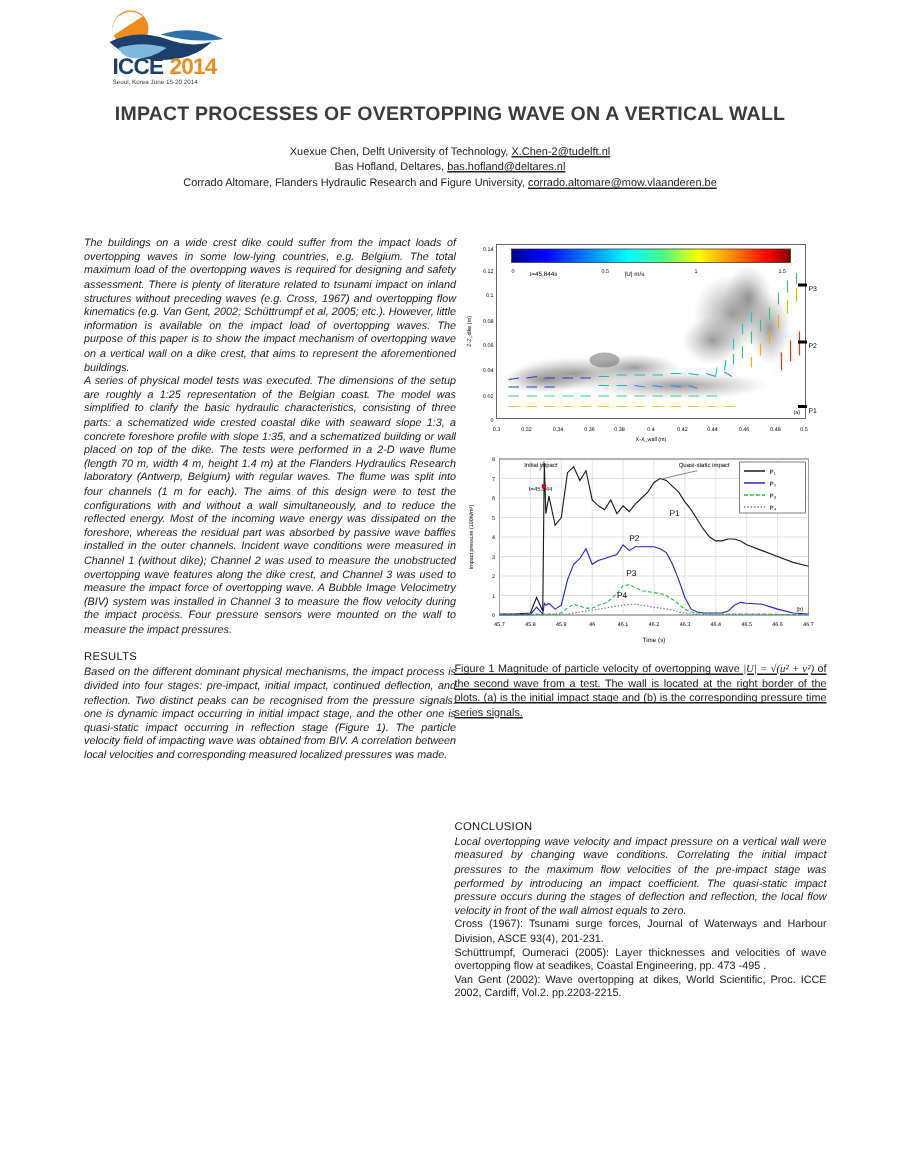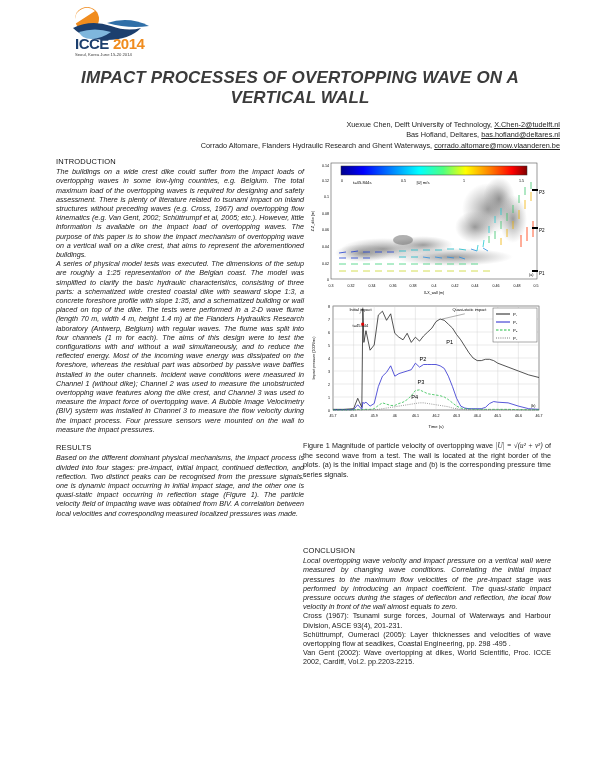--- a/index.html
+++ b/index.html
@@ -9,46 +9,45 @@
     color:#1a1a1a;overflow:hidden;position:relative;
   }
   .page{position:relative;width:600px;height:776px;padding:4px;box-sizing:border-box;}
 
   
   .logo-wrap{position:absolute;left:57px;top:6px;width:122px;height:52px;}
   .logo-svg{display:block;}
 
   .title{
     position:absolute;left:50px;top:68px;width:500px;
-    text-align:center;font-size:17px;font-weight:bold;letter-spacing:.15px;
+    text-align:center;font-size:13px;font-weight:bold;letter-spacing:.15px;
     color:#3b3b3b;
-    font-style:italic;
   }
   .authors{
-    position:absolute;left:40px;top:96px;width:520px;text-align:right;
-    font-size:7.3px;line-height:10.4px;color:#222;margin-top:24px;
+    position:absolute;left:40px;top:96px;width:520px;text-align:center;
+    font-size:7.3px;line-height:10.4px;color:#222;
   }
   .authors .ln{white-space:nowrap;}
   .mail{text-decoration:underline;color:#222;}
 
   
   .col{position:absolute;top:157px;width:248px;font-size:7.2px;line-height:9.2px;}
   .col-left{left:56px;}
   .col-right{left:303px;}
 
   .sec-h{font-size:7.5px;letter-spacing:.2px;margin:0 0 1px 0;color:#111;}
   .sec-h.sp{margin-top:9px;}
   .para{margin:0 0 0 0;text-align:justify;font-style:italic;}
   .ref{margin:0;text-align:justify;}
 
   
   .figure{position:absolute;left:303px;top:157px;width:248px;height:280px;}
   .fig-a{position:absolute;left:0;top:0;width:248px;height:140px;}
   .fig-b{position:absolute;left:0;top:143px;width:248px;height:132px;}
-  .fig-cap{position:absolute;left:303px;top:441px;width:248px;font-size:7.2px;line-height:9.2px;text-align:justify;}
+  .fig-cap{position:absolute;left:303px;top:441px;width:248px;font-size:7.2px;line-height:9.2px;text-align:justify;text-decoration:underline;}
   .fig-cap .fml{font-family:"Liberation Serif", serif;font-style:italic;}
   svg{display:block;}
   .tk{font-family:"Liberation Sans",sans-serif;font-size:3.6px;fill:#000;}
   .tk2{font-family:"Liberation Sans",sans-serif;font-size:4.2px;fill:#000;}
   .lbl{font-family:"Liberation Sans",sans-serif;font-size:4.6px;fill:#000;}
   .lblsm{font-family:"Liberation Sans",sans-serif;font-size:4px;fill:#000;}
   .plbl{font-family:"Liberation Sans",sans-serif;font-size:5.6px;fill:#000;}
 </style>
 </head>
 <body>
@@ -74,26 +73,25 @@
   <div class="title">IMPACT PROCESSES OF OVERTOPPING WAVE ON A VERTICAL WALL</div>
 
   <div class="authors">
     <div class="ln">
       <span>Xuexue Chen, Delft University of Technology, </span><a class="mail" href="#">X.Chen-2@tudelft.nl</a>
     </div>
     <div class="ln">
       <span>Bas Hofland, Deltares, </span><a class="mail" href="#">bas.hofland@deltares.nl</a>
     </div>
     <div class="ln">
-      <span>Corrado Altomare, Flanders Hydraulic Research and Ghent Waterways, </span><a class="mail" href="#">corrado.altomare@mow.vlaanderen.be</a>
+      <span>Corrado Altomare, Flanders Hydraulic Research and Figure University, </span><a class="mail" href="#">corrado.altomare@mow.vlaanderen.be</a>
     </div>
   </div>
 
   <div class="col col-left">
-    <div class="sec-h">INTRODUCTION</div>
     <p class="para">The buildings on a wide crest dike could suffer from the impact loads of overtopping waves in some low-lying countries, e.g. Belgium. The total maximum load of the overtopping waves is required for designing and safety assessment. There is plenty of literature related to tsunami impact on inland structures without preceding waves (e.g. Cross, 1967) and overtopping flow kinematics (e.g. Van Gent, 2002; Schüttrumpf et al, 2005; etc.). However, little information is available on the impact load of overtopping waves. The purpose of this paper is to show the impact mechanism of overtopping wave on a vertical wall on a dike crest, that aims to represent the aforementioned buildings.</p>
 
     <p class="para">A series of physical model tests was executed. The dimensions of the setup are roughly a 1:25 representation of the Belgian coast. The model was simplified to clarify the basic hydraulic characteristics, consisting of three parts: a schematized wide crested coastal dike with seaward slope 1:3, a concrete foreshore profile with slope 1:35, and a schematized building or wall placed on top of the dike. The tests were performed in a 2-D wave flume (length 70 m, width 4 m, height 1.4 m) at the Flanders Hydraulics Research laboratory (Antwerp, Belgium) with regular waves. The flume was split into four channels (1 m for each). The aims of this design were to test the configurations with and without a wall simultaneously, and to reduce the reflected energy. Most of the incoming wave energy was dissipated on the foreshore, whereas the residual part was absorbed by passive wave baffles installed in the outer channels. Incident wave conditions were measured in Channel 1 (without dike); Channel 2 was used to measure the unobstructed overtopping wave features along the dike crest, and Channel 3 was used to measure the impact force of overtopping wave. A Bubble Image Velocimetry (BIV) system was installed in Channel 3 to measure the flow velocity during the impact process. Four pressure sensors were mounted on the wall to measure the impact pressures.</p>
 
     <div class="sec-h sp">RESULTS</div>
     <p class="para">Based on the different dominant physical mechanisms, the impact process is divided into four stages: pre-impact, initial impact, continued deflection, and reflection. Two distinct peaks can be recognised from the pressure signals: one is dynamic impact occurring in initial impact stage, and the other one is quasi-static impact occurring in reflection stage (Figure 1). The particle velocity field of impacting wave was obtained from BIV. A correlation between local velocities and corresponding measured localized pressures was made.</p>
   </div>
 
   <div class="figure">
 
@@ -305,17 +303,17 @@
 
   <div class="fig-cap">
     <span>Figure 1 Magnitude of particle velocity of overtopping wave </span><span class="fml">|U| = √(u² + v²)</span><span> of the second wave from a test. The wall is located at the right border of the plots. (a) is the initial impact stage and (b) is the corresponding pressure time series signals.</span>
   </div>
 
   <div class="col col-right" style="top:546px;">
     <div class="sec-h">CONCLUSION</div>
     <p class="para">Local overtopping wave velocity and impact pressure on a vertical wall were measured by changing wave conditions. Correlating the initial impact pressures to the maximum flow velocities of the pre-impact stage was performed by introducing an impact coefficient. The quasi-static impact pressure occurs during the stages of deflection and reflection, the local flow velocity in front of the wall almost equals to zero.</p>
 
     <p class="ref">Cross  (1967):  Tsunami  surge  forces,  Journal  of Waterways and Harbour Division, ASCE 93(4), 201-231.</p>
-    <p class="ref">Schüttrumpf, Oumeraci (2005): Layer thicknesses and velocities of wave overtopping flow at seadikes, Coastal Engineering, pp. 298 -495 .</p>
+    <p class="ref">Schüttrumpf, Oumeraci (2005): Layer thicknesses and velocities of wave overtopping flow at seadikes, Coastal Engineering, pp. 473 -495 .</p>
     <p class="ref">Van Gent (2002): Wave overtopping at dikes, World Scientific, Proc. ICCE 2002, Cardiff, Vol.2. pp.2203-2215.</p>
   </div>
 
 </div>
 
 </body></html>

